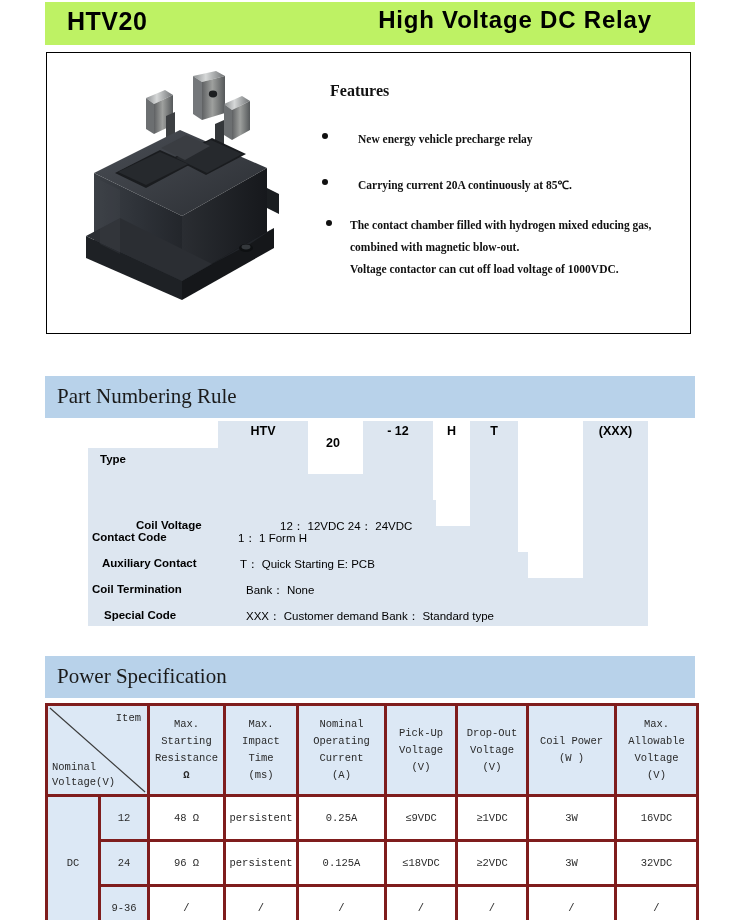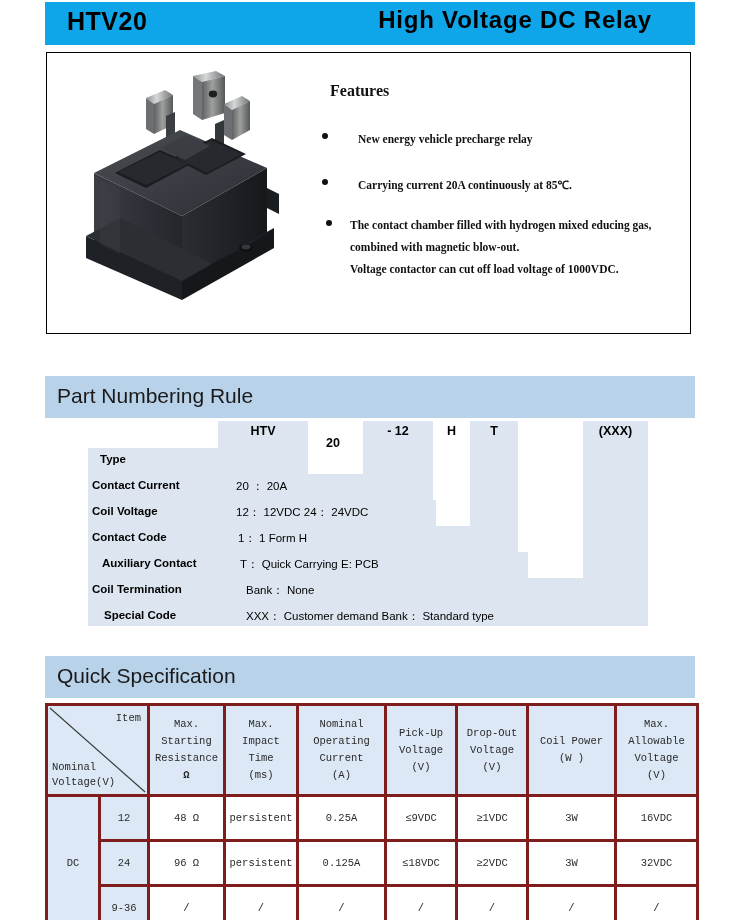--- a/index.html
+++ b/index.html
@@ -15,21 +15,21 @@
     overflow: hidden;
   }
 
   
   .abs { position: absolute; }
 
   
   #title-bar {
     left: 45px; top: 2px;
     width: 650px; height: 43px;
-    background: #0ea5e9;
+    background: #bef264;
   }
   #model-code {
     position: absolute;
     left: 22px; top: 5px;
     font-family: "Liberation Sans", sans-serif;
     font-weight: bold;
     font-size: 25px;
     color: #000;
     letter-spacing: 0.5px;
   }
@@ -99,21 +99,21 @@
   .section-bar {
     position: absolute;
     left: 45px;
     width: 650px;
     height: 42px;
     background: #b8d2ea;
   }
   .section-bar span {
     position: absolute;
     left: 12px; top: 8px;
-    font-family: Liberation Sans, sans-serif;
+    font-family: Liberation Serif, serif;
     font-size: 21px;
     color: #1a1a1a;
   }
   #bar-part-numbering { top: 376px; }
   #bar-coil-spec { top: 656px; }
 
   
   #pn-wrap {
     left: 88px; top: 421px;
     width: 512px; height: 212px;
@@ -334,48 +334,44 @@
   <div class="pn-code" style="left:215px; width:60px;margin-top:12px;">20</div>
   <div class="pn-code" style="left:275px; width:70px;">-  12</div>
   <div class="pn-code" style="left:345px; width:37px;">H</div>
   <div class="pn-code" style="left:382px; width:48px;">T</div>
   <div class="pn-code" style="left:495px; width:65px;">(XXX)</div>
 
   <div class="pn-row" style="top:27px;">
     <span class="pn-label" style="left:12px;">Type</span>
     <span class="pn-value" style="left:148px;"></span>
   </div>
-  <div class="pn-row" style="top:53px;">
-    <span class="pn-label" style="left:4px;">Contact Current</span>
-    <span class="pn-value" style="left:148px;">20  ：  20A</span>
-  </div>
-  <div class="pn-row" style="top:79px;">
+  <div class="pn-row" style="top:93px;margin-left:44px;">
     <span class="pn-label" style="left:4px;">Coil Voltage</span>
     <span class="pn-value" style="left:148px;">12： 12VDC      24： 24VDC</span>
   </div>
   <div class="pn-row" style="top:105px;">
     <span class="pn-label" style="left:4px;">Contact Code</span>
     <span class="pn-value" style="left:150px;">1：  1 Form H</span>
   </div>
   <div class="pn-row" style="top:131px;padding-left:14px;">
     <span class="pn-label" style="left:14px;">Auxiliary Contact</span>
-    <span class="pn-value" style="left:152px;">T：  Quick Carrying     E: PCB</span>
+    <span class="pn-value" style="left:152px;">T：  Quick Starting     E: PCB</span>
   </div>
   <div class="pn-row" style="top:157px;">
     <span class="pn-label" style="left:4px;">Coil Termination</span>
     <span class="pn-value" style="left:158px;">Bank：  None</span>
   </div>
   <div class="pn-row" style="top:183px;">
     <span class="pn-label" style="left:16px;">Special Code</span>
     <span class="pn-value" style="left:158px;">XXX：  Customer demand     Bank：  Standard type</span>
   </div>
 </div>
 
 <div class="section-bar" id="bar-coil-spec">
-  <span>Quick Specification</span>
+  <span>Power Specification</span>
 </div>
 
 <table id="coil-table">
   <colgroup>
     <col style="width:53px">
       <col style="width:49px">
       <col style="width:76px">
       <col style="width:73px">
     <col style="width:88px">
       <col style="width:71px">

